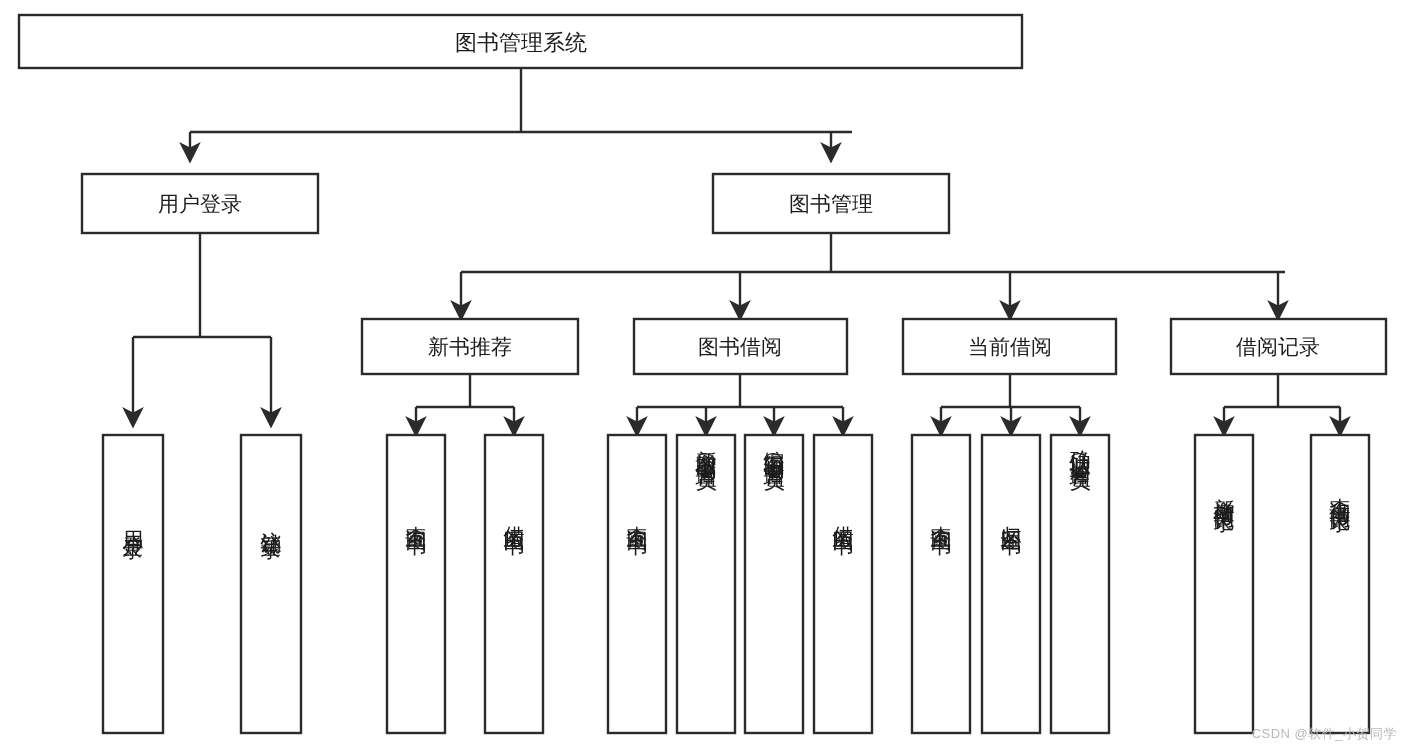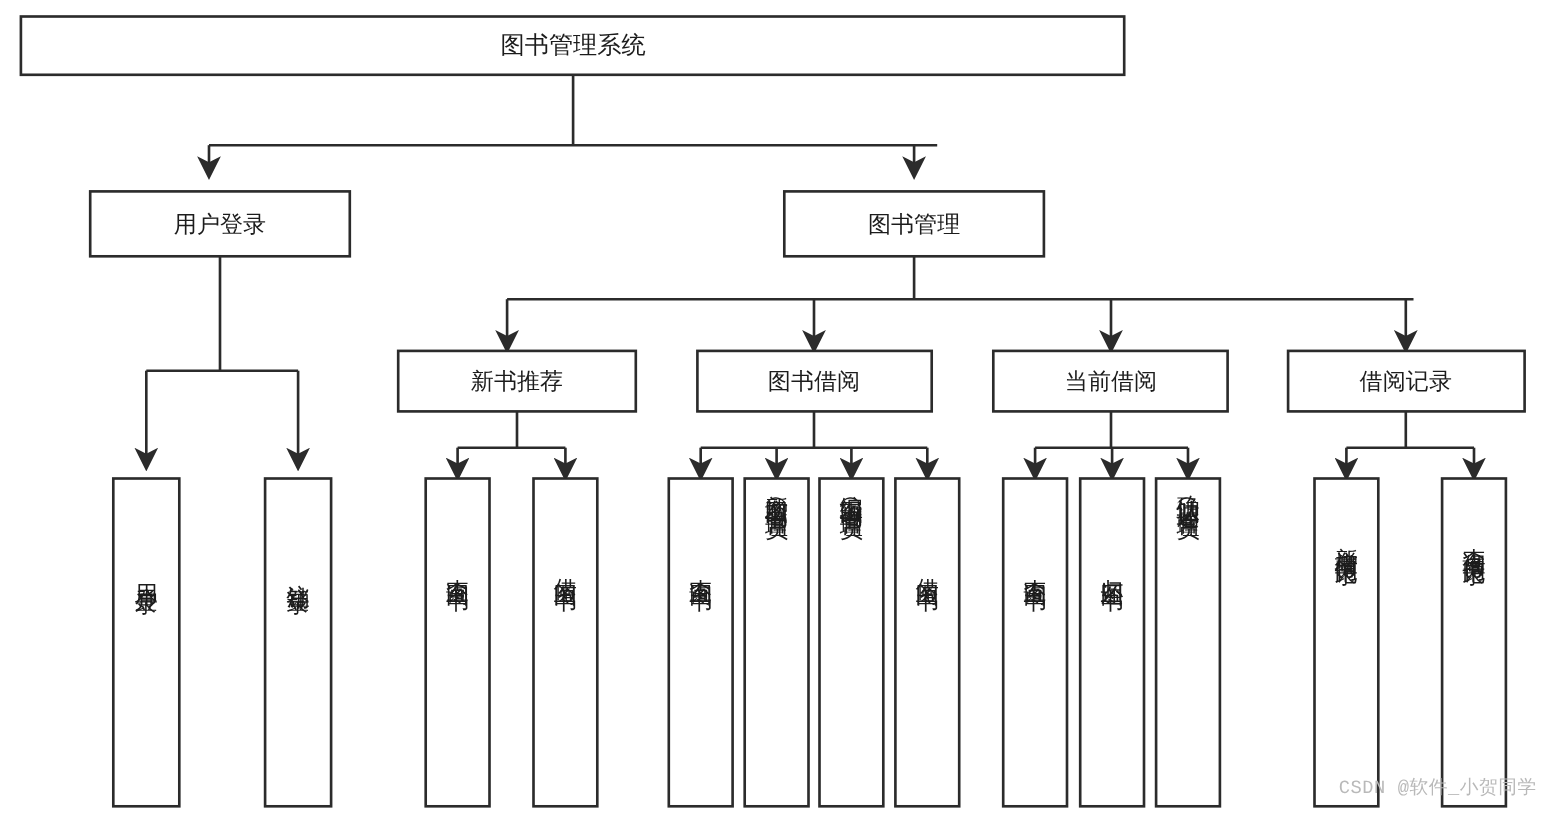--- a/index.html
+++ b/index.html
@@ -53,23 +53,23 @@
     stroke-width: 2.4;
     fill: none;
     stroke-linecap: butt;
   }
   .arrow-head {
     fill: #2b2b2b;
   }
   .watermark {
     position: absolute;
     right: 8px;
-    bottom: 20px;
-    font-family: Liberation Mono, monospace;
-    font-size: 17px;
+    bottom: 4px;
+    font-family: Liberation Sans, sans-serif;
+    font-size: 13px;
     color: #b9b9b9;
     letter-spacing: 0.5px;
     pointer-events: none;
     white-space: nowrap;
   }
 </style>
 </head>
 <body>
 
 <div id="diagram-root">

